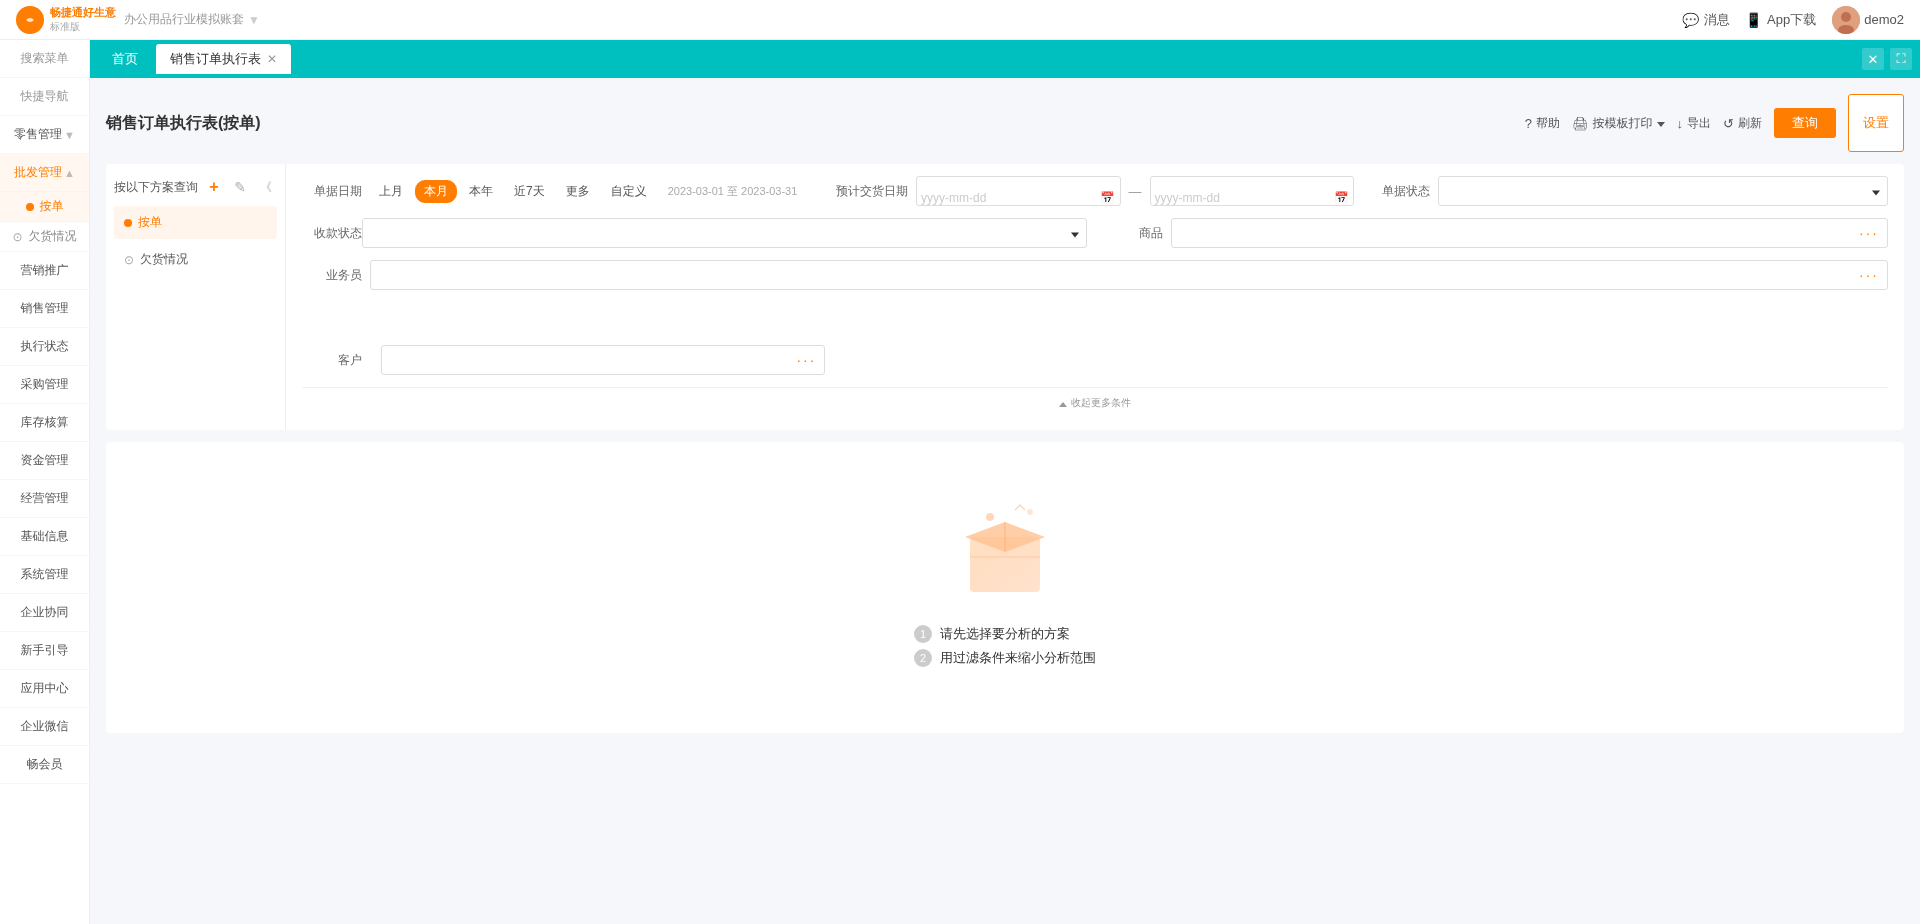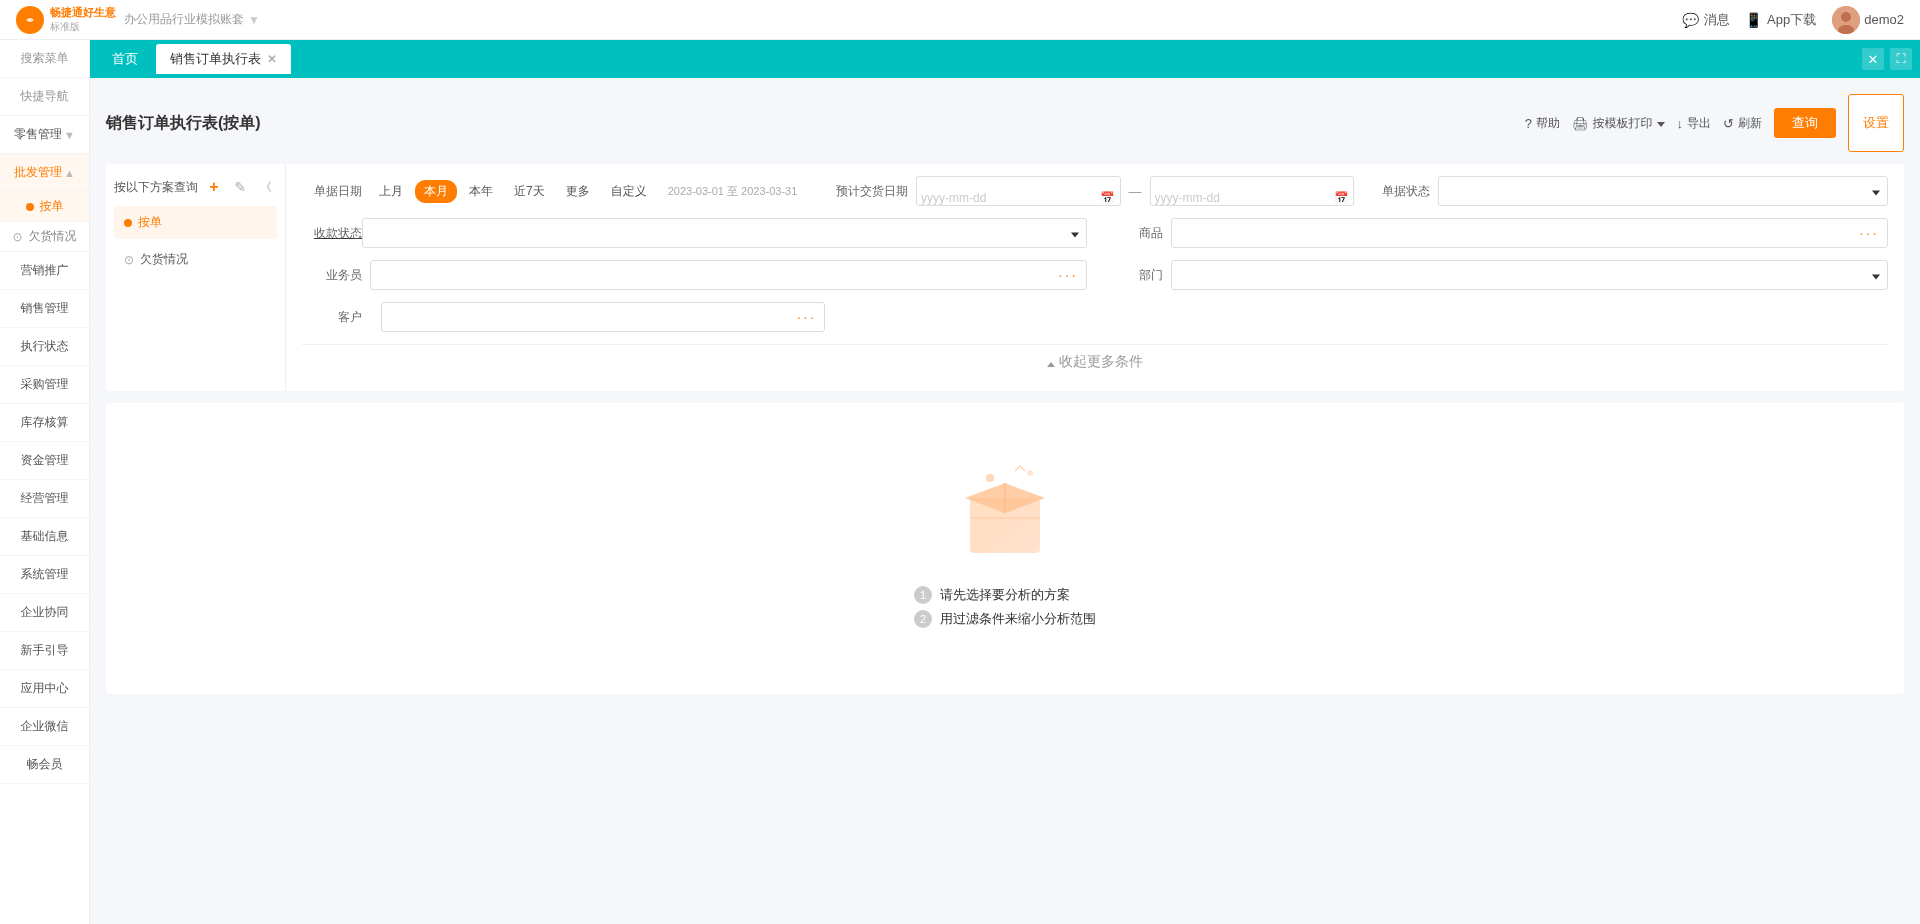--- a/index.html
+++ b/index.html
@@ -63,21 +63,21 @@
     
     .split-panel { display: flex; background: #fff; border-radius: 4px; margin-bottom: 12px; }
     .left-scheme { width: 180px; border-right: 1px solid #eee; padding: 12px 8px; flex-shrink: 0; }
     .right-filter { flex: 1; padding: 12px 16px; }
     .empty-steps { text-align: left; }
     .empty-step { display: flex; align-items: center; gap: 8px; margin-bottom: 6px; }
     .step-num { width: 18px; height: 18px; border-radius: 50%; background: #ccc; color: #fff; font-size: 11px; display: flex; align-items: center; justify-content: center; flex-shrink: 0; }
 
     
     .collapse-bar { display: flex; justify-content: center; padding: 8px 0; border-top: 1px solid #f0f0f0; margin-top: 8px; }
-    .collapse-bar-btn { display: flex; align-items: center; gap: 4px; color: #999; font-size: 14px; cursor: pointer; }
+    .collapse-bar-btn { display: flex; align-items: center; gap: 4px; color: #999; font-size: 10px; cursor: pointer; }
 
     .chevron-down { display: inline-block; width: 0; height: 0; border-left: 4px solid transparent; border-right: 4px solid transparent; border-top: 5px solid currentColor; }
     .chevron-up { display: inline-block; width: 0; height: 0; border-left: 4px solid transparent; border-right: 4px solid transparent; border-bottom: 5px solid currentColor; }
 
     .more-dots { color: #ff7d00; cursor: pointer; letter-spacing: 2px; font-size: 14px; }
     .filter-select-wrap { position: relative; flex: 1; }
     .filter-select-inner { height: 30px; border: 1px solid #ddd; border-radius: 3px; padding: 0 28px 0 8px; font-size: 12px; color: #333; background: #fff; display: flex; align-items: center; cursor: pointer; }
     .filter-select-arrow { position: absolute; right: 8px; top: 50%; transform: translateY(-50%); }
 
     
@@ -306,21 +306,21 @@
             <div style="display:flex;align-items:center;gap:8px;flex:1;">
               <span class="filter-label">单据状态</span>
               <div class="filter-select-wrap">
                 <div class="filter-select-inner"></div>
                 <span class="filter-select-arrow"><span class="chevron-down"></span></span>
               </div>
             </div>
           </div>
 
           <div class="filter-row">
-            <div style="display:flex;align-items:center;flex:1;text-decoration:underline;">
+            <div style="display:flex;align-items:center;flex:1;">
               <span class="filter-label">收款状态</span>
               <div class="filter-select-wrap">
                 <div class="filter-select-inner"></div>
                 <span class="filter-select-arrow"><span class="chevron-down"></span></span>
               </div>
             </div>
             <div style="display:flex;align-items:center;gap:8px;flex:1;">
               <span class="filter-label">商品</span>
               <div style="flex:1;height:30px;border:1px solid #ddd;border-radius:3px;display:flex;align-items:center;justify-content:flex-end;padding:0 8px;">
                 <span class="more-dots">···</span>
@@ -328,31 +328,24 @@
             </div>
           </div>
 
           <div class="filter-row">
             <div style="display:flex;align-items:center;gap:8px;flex:1;">
               <span class="filter-label">业务员</span>
               <div style="flex:1;height:30px;border:1px solid #ddd;border-radius:3px;display:flex;align-items:center;justify-content:flex-end;padding:0 8px;">
                 <span class="more-dots">···</span>
               </div>
             </div>
-            <div style="display:flex;align-items:center;gap:8px;flex:1;">
-              <span class="filter-label">部门</span>
-              <div class="filter-select-wrap">
-                <div class="filter-select-inner"></div>
-                <span class="filter-select-arrow"><span class="chevron-down"></span></span>
-              </div>
-            </div>
           </div>
 
           <div class="filter-row">
-            <div style="display:flex;align-items:center;gap:19px;flex:0 0 33%;">
+            <div style="display:flex;align-items:center;gap:19px;flex:0 0 33%;margin-top:43px;">
               <span class="filter-label">客户</span>
               <div style="flex:1;height:30px;border:1px solid #ddd;border-radius:3px;display:flex;align-items:center;justify-content:flex-end;padding:0 8px;">
                 <span class="more-dots">···</span>
               </div>
             </div>
             <div style="flex:2;"></div>
           </div>
 
           <div class="collapse-bar">
             <div class="collapse-bar-btn">

